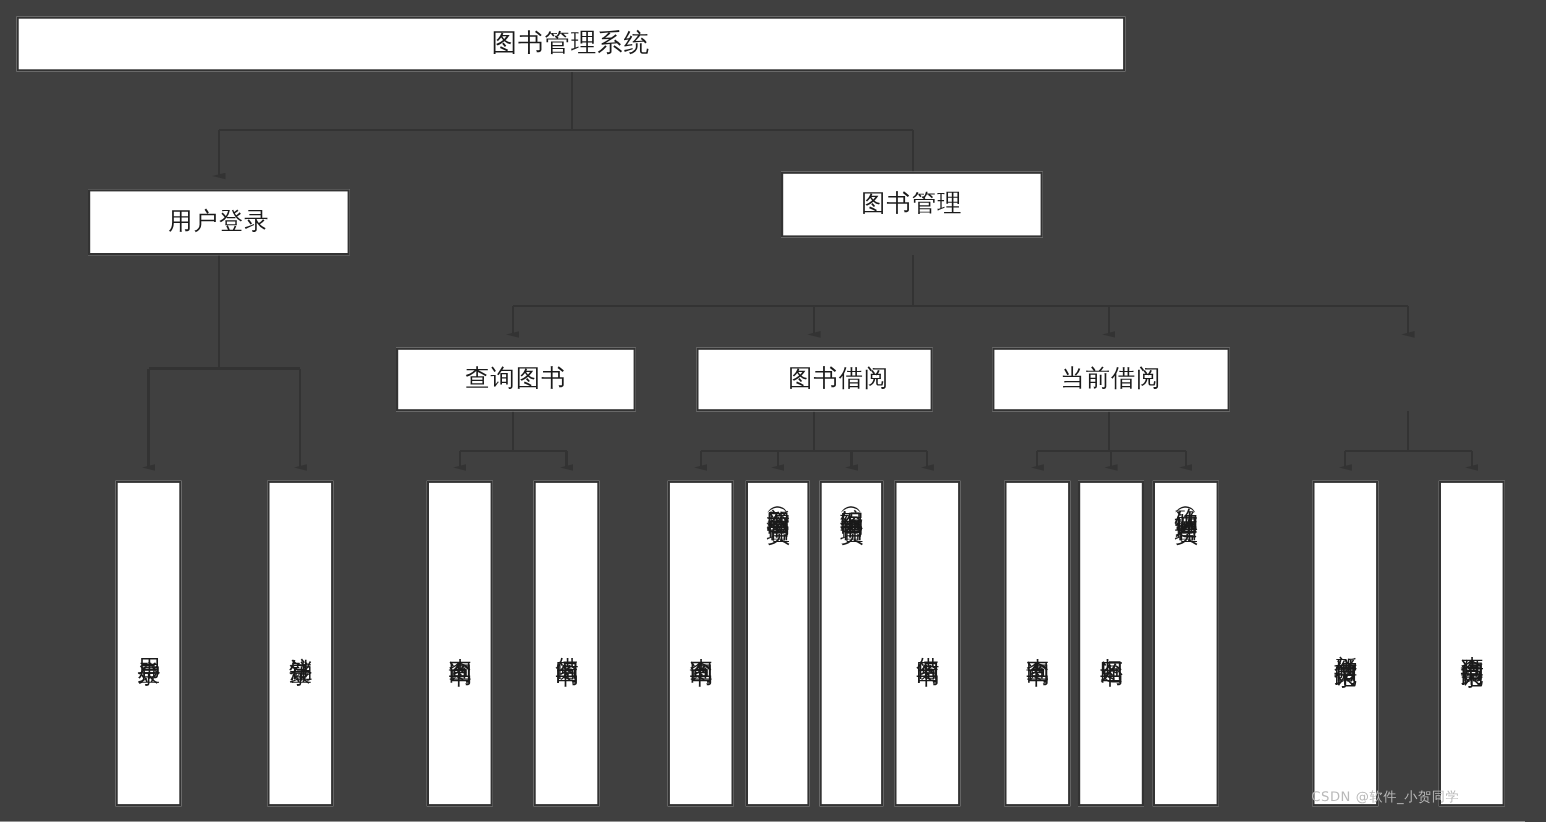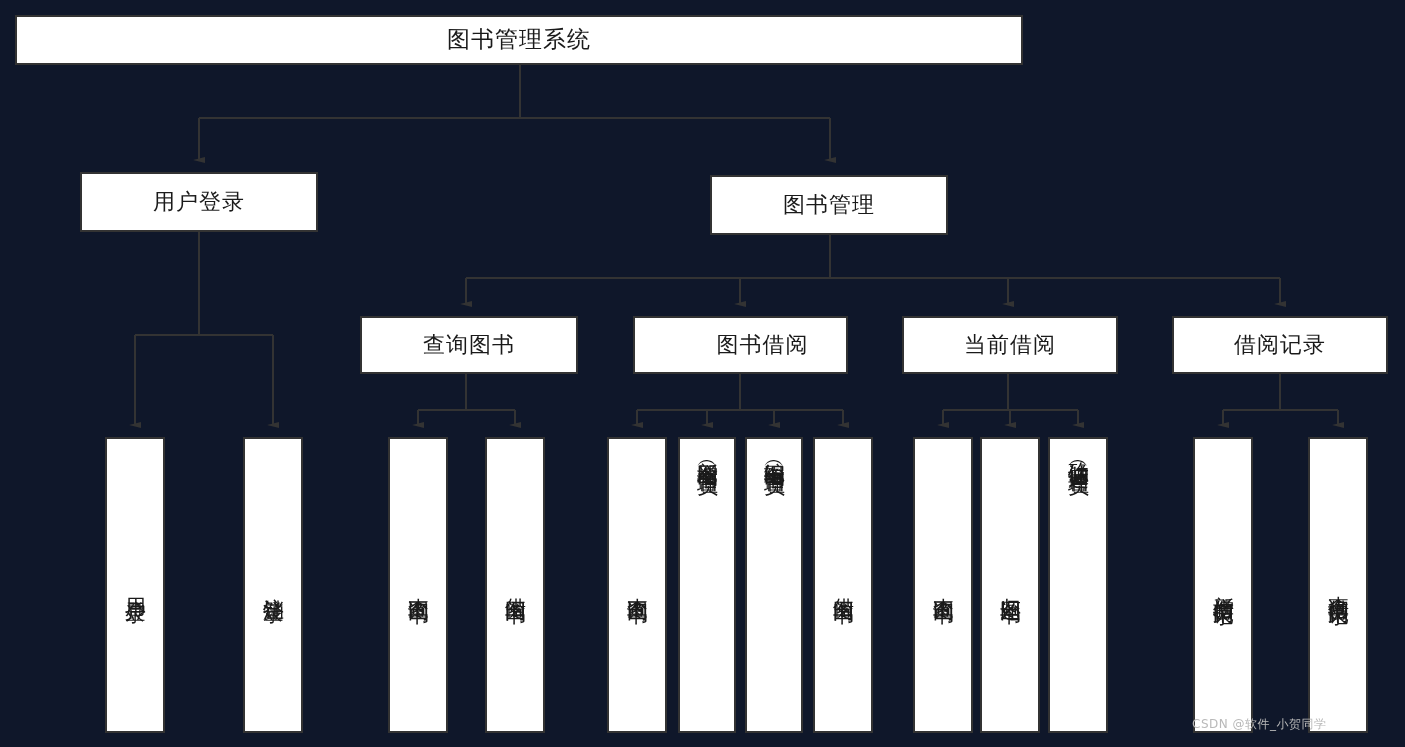--- a/index.html
+++ b/index.html
@@ -8,21 +8,21 @@
     padding: 0;
     background: #ffffff;
   }
   body {
     font-family: "DejaVu Sans", "Liberation Sans", sans-serif;
   }
   #canvas {
     position: relative;
     width: 1405px;
     height: 747px;
-    background: #0f172a;
+    background: #404040;
     overflow: hidden;
   }
   svg.edges {
     position: absolute;
     left: 0;
     top: 0;
     width: 1405px;
     height: 747px;
     pointer-events: none;
   }
@@ -137,35 +137,32 @@
     </g>
   </svg>
 
   <div class="node root horiz" id="n-root" style="left: 15px; top: 15px; width: 1008px; height: 50px;">
     <span>图书管理系统</span>
   </div>
 
   <div class="node horiz" id="n-l2-0" style="left: 80px; top: 172px; width: 238px; height: 60px;">
     <span>用户登录</span>
   </div>
-  <div class="node horiz" id="n-l2-1" style="left: 710px; top: 175px; width: 238px; height: 60px;">
+  <div class="node horiz" id="n-l2-1" style="left: 710px; top: 156px; width: 238px; height: 60px;">
     <span>图书管理</span>
   </div>
 
   <div class="node horiz" id="n-l3-0" style="left: 360px; top: 316px; width: 218px; height: 58px;">
     <span>查询图书</span>
   </div>
   <div class="node horiz" id="n-l3-1" style="left: 633px; top: 316px; width: 215px; height: 58px; padding-left: 44px;">
     <span>图书借阅</span>
   </div>
   <div class="node horiz" id="n-l3-2" style="left: 902px; top: 316px; width: 216px; height: 58px;">
     <span>当前借阅</span>
-  </div>
-  <div class="node horiz" id="n-l3-3" style="left: 1172px; top: 316px; width: 216px; height: 58px;">
-    <span>借阅记录</span>
   </div>
 
   <div class="node leaf" id="n-leaf-0" style="left: 105px; top: 437px; width: 60px; height: 296px;">
     <span class="leaf-inner">
         <span class="vtext">用户登录</span>
       </span>
   </div>
   <div class="node leaf" id="n-leaf-1" style="left: 243px; top: 437px; width: 60px; height: 296px;">
     <span class="leaf-inner">
         <span class="vtext">注销登录</span>

